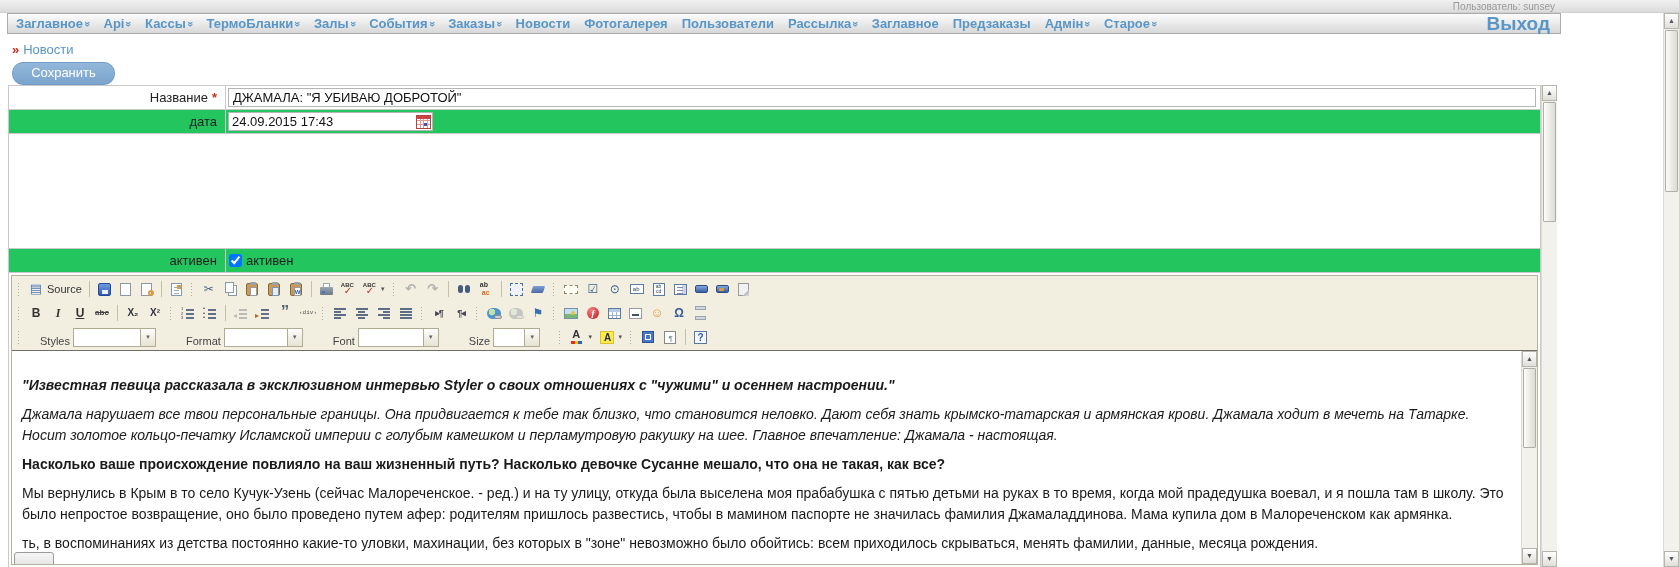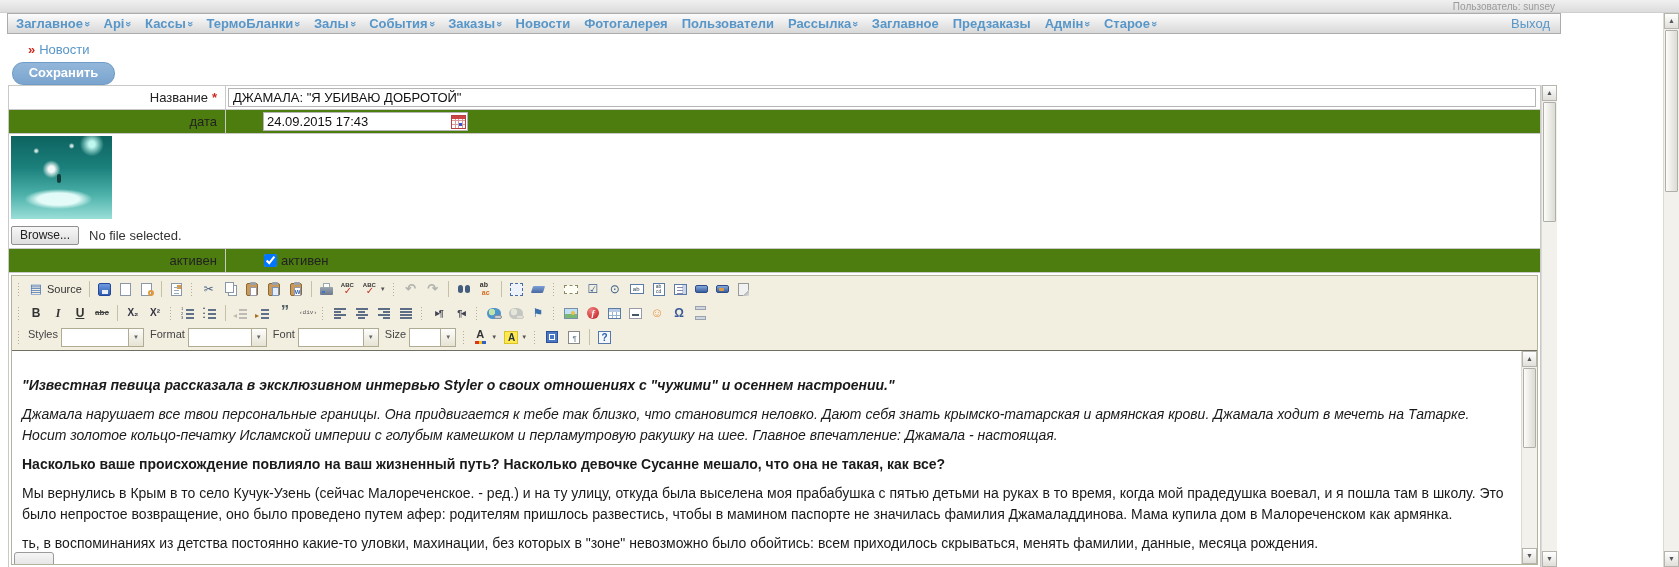--- a/index.html
+++ b/index.html
@@ -12,37 +12,37 @@
            font-size:10px;color:#9a9a9a;text-align:right;padding:1px 124px 0 0;}
 
   
   .menubar{position:absolute;left:7px;top:13px;width:1554px;height:21px;box-sizing:border-box;
            background:linear-gradient(#fcfcfc,#d8d8d8);border:1px solid #acacac;
            display:flex;align-items:center;padding:0 8px;}
   .menuitems{display:flex;align-items:center;}
   .mi{color:var(--accent_blue);font-weight:bold;font-size:13px;text-decoration:none;
       margin-right:14px;cursor:pointer;display:inline-flex;align-items:center;white-space:nowrap;}
   .subarr{display:inline-block;transform:rotate(90deg);font-size:10px;margin-left:1px;line-height:10px;}
-  .logout{margin-left:auto;margin-right:2px;color:var(--accent_blue);font-weight:normal;font-size:13px;
+  .logout{margin-left:auto;margin-right:2px;color:var(--accent_blue);font-weight:bold;font-size:19px;
           text-decoration:none;cursor:pointer;padding-left:48px;}
 
   
-  .crumbs{position:absolute;left:28px;top:42px;font-size:13px;}
+  .crumbs{position:absolute;left:12px;top:42px;font-size:13px;}
   .crumb-marker{color:var(--required_red);font-weight:bold;}
   .crumb-link{color:var(--accent_blue);margin-left:4px;text-decoration:none;cursor:pointer;}
   .savebtn{position:absolute;left:12px;top:62px;width:101px;height:21px;
            background:linear-gradient(var(--save_button_blue),#7aa4ce);border:1px solid #6f9cc6;
-           border-radius:11px;color:#fff;font-weight:bold;font-size:13px;text-align:center;
+           border-radius:11px;color:#fff;font-weight:normal;font-size:13px;text-align:center;
            line-height:19px;cursor:pointer;}
 
   
   .ftable{position:absolute;left:8px;top:85px;width:1533px;bottom:0;box-sizing:border-box;
           border:1px solid #c9c9c9;border-bottom:none;display:flex;flex-direction:column;background:#fff;}
   .frow{display:flex;border-bottom:1px solid #c9c9c9;box-sizing:border-box;}
-  .frow.gray{background:#4d7c0f;gap:35px;}
+  .frow.gray{background:#22c55e;}
   .r1,.r2,.r4{height:24px;}
   .r3{height:115px;}
   .r5{flex:1;border-bottom:none;}
   .fl{width:217px;border-right:1px solid #c9c9c9;display:flex;align-items:center;justify-content:flex-end;
       padding-right:8px;box-sizing:border-box;font-size:13px;color:#222;}
   .req{color:var(--required_red);font-weight:bold;margin-left:4px;}
   .fv{flex:1;box-sizing:border-box;position:relative;min-width:0;}
 
   .titlein{margin:2px;width:calc(100% - 6px);height:19px;border:1px solid #b5b5b5;font-size:13px;
            padding:0 4px;box-sizing:border-box;font-family:inherit;color:#111;}
@@ -196,21 +196,21 @@
   .i-bgcol::before{content:"A";position:absolute;left:0;top:0;width:13px;
                    font:bold 10px/12px "Liberation Sans",sans-serif;color:#234;text-align:center;}
   .i-maxi{width:12px;height:12px;margin:2px;background:#4a77c4;border:1px solid #2c4f96;}
   .i-maxi::after{content:"";position:absolute;inset:2px;border:1px solid #fff;}
   .i-blocks{width:12px;height:13px;margin:1px 2px;background:#fff;border:1px solid #888;}
   .i-blocks::after{content:"¶";position:absolute;left:0;top:0;width:11px;font:8px/13px "Liberation Sans",sans-serif;
                    color:#789;text-align:center;}
   .i-about{width:13px;height:13px;margin:1px;background:#f4f7fc;border:1px solid #5577aa;
            font:bold 10px/12px "Liberation Sans",sans-serif;color:#2a5db0;}
 
-  .combo{display:inline-flex;align-items:flex-start;margin:0 3px;}
+  .combo{display:inline-flex;align-items:flex-end;margin:0 15px;}
   .clabel{font-size:11px;color:#444;margin-right:3px;}
   .cbox{height:17px;background:#fff;border:1px solid #b0ac94;border-right:none;display:inline-block;}
   .cbtn{width:14px;height:17px;background:linear-gradient(#fdfdfb,#e6e3d3);border:1px solid #b0ac94;
         display:inline-flex;align-items:center;justify-content:center;font-size:6px;color:#666;cursor:pointer;}
 
   
   .content{flex:1;background:#fff;border-top:1px solid #6f6f64;position:relative;overflow:hidden;
            padding:24px 30px 0 10px;box-sizing:border-box;font-size:14px;line-height:21px;color:#1a1a1a;}
   .content p{margin:0 0 8px;}
   .bi{font-weight:bold;font-style:italic;} .it{font-style:italic;} .bo{font-weight:bold;} .no{}
@@ -323,27 +323,20 @@
       </div>
       <div class="fv">
         <span class="datewrap" style="display:flex;">
           <input class="datein" type="text" value="24.09.2015 17:43" style="">
           <span class="cal"></span>
         </span>
       </div>
     </div>
 
     <div class="frow r3">
-      <div class="fv photocell">
-        <div class="thumb"></div>
-        <div class="filebar">
-          <span class="browse">Browse...</span>
-          <span class="nofile">No file selected.</span>
-        </div>
-      </div>
     </div>
 
     <div class="frow r4 gray">
       <div class="fl">
         <span>активен</span>
       </div>
       <div class="fv">
         <label class="activecell">
           <input type="checkbox" checked="true" style="">
           <span>активен</span>

